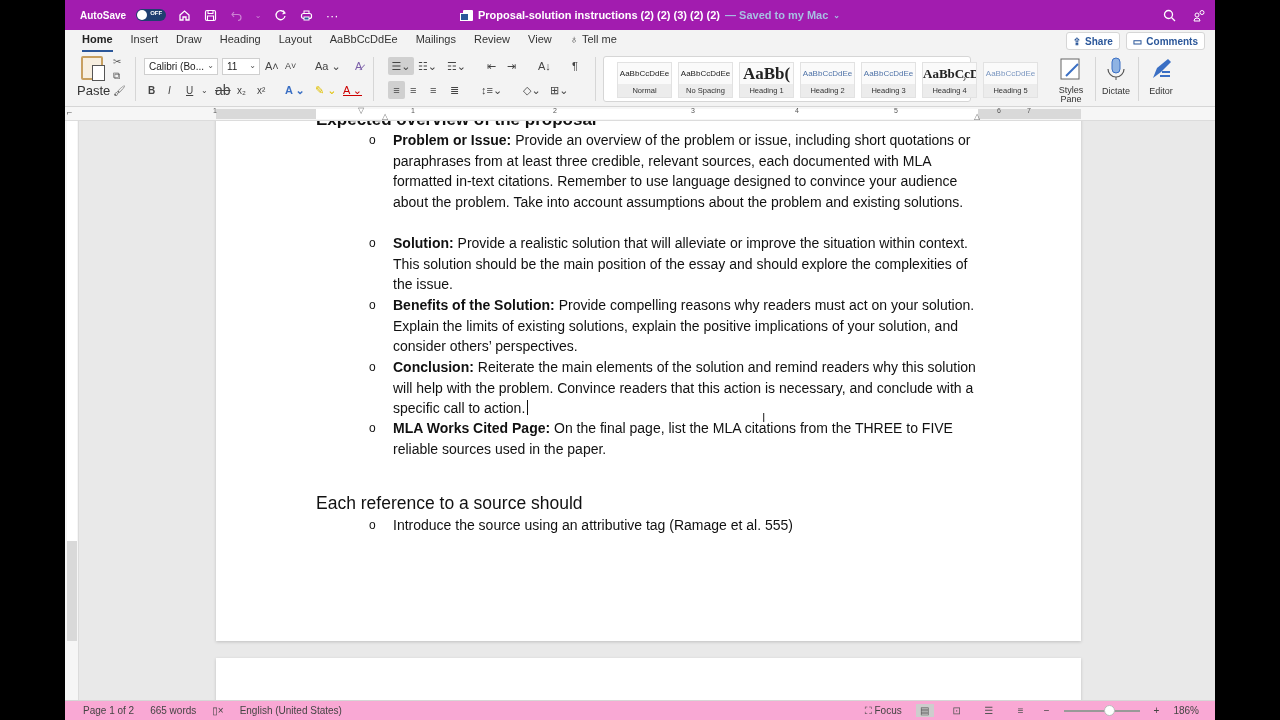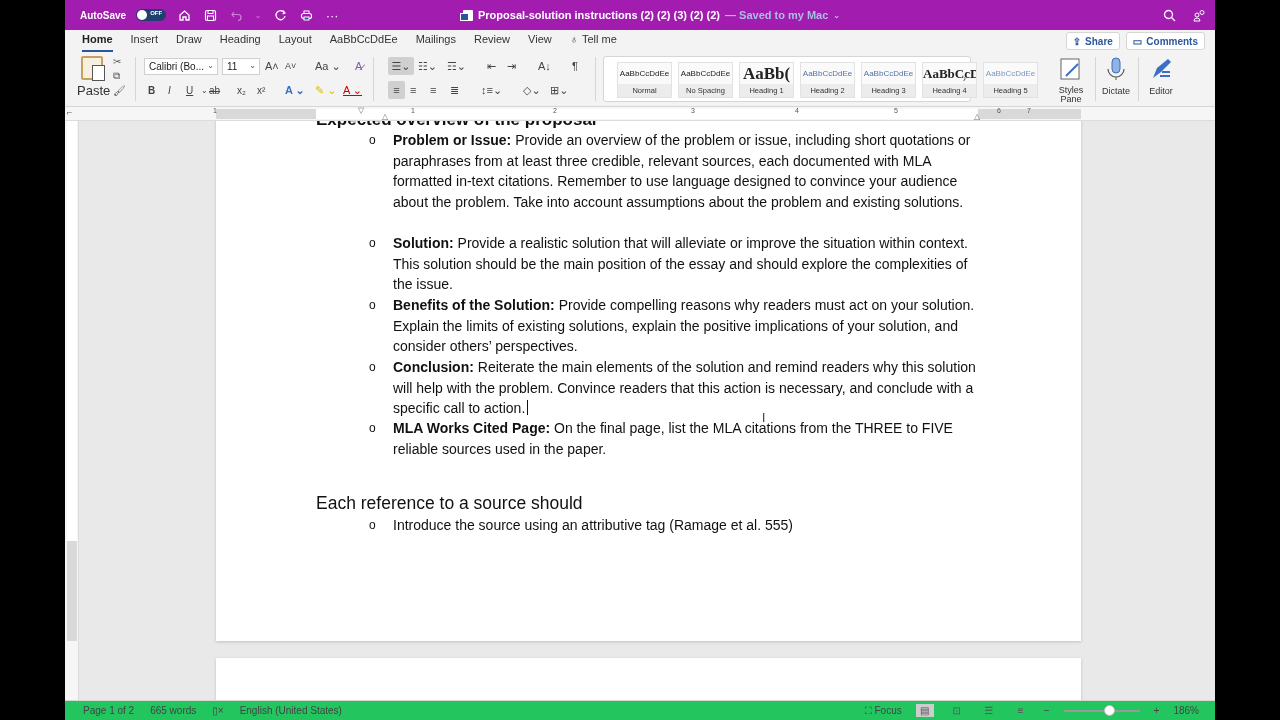--- a/index.html
+++ b/index.html
@@ -70,21 +70,21 @@
   .page2 { top: 537px; height: 200px; }
   .heading-partial { position: absolute; left: 100px; top: 189px; font-size: 17px; font-weight: bold; color: #111; }
   .bullet-item { position: absolute; left: 177px; width: 595px; font-size: 14px; line-height: 20.6px; color: #111; }
   .bullet-mark { position: absolute; left: -24px; top: 0; font-size: 12px; }
   .bullet-item b { font-weight: bold; }
   .section-heading { position: absolute; left: 100px; font-size: 17.5px; color: #111; }
   .cursor { display: inline-block; width: 1px; height: 15px; background: #111; vertical-align: -2px; margin-left: 2px; }
   .ibeam { position: absolute; left: 681px; top: 290px; font-size: 12px; color: #333; }
 
   
-  .statusbar { position: absolute; left: 0; top: 700px; width: 1150px; height: 20px; background: #22c55e; border-top: 1px solid #d6d6d6; font-size: 10px; color: #444; }
+  .statusbar { position: absolute; left: 0; top: 700px; width: 1150px; height: 20px; background: #f9a8d4; border-top: 1px solid #d6d6d6; font-size: 10px; color: #444; }
   .statusbar .l { position: absolute; left: 18px; top: 4px; display: flex; gap: 16px; align-items: center; }
   .statusbar .r { position: absolute; right: 16px; top: 3px; display: flex; gap: 14px; align-items: center; }
   .view-btn { width: 18px; height: 13px; display: flex; align-items: center; justify-content: center; font-size: 10px; color: #555; }
   .view-btn.active { background: #cdcdcd; }
   .zoom-slider { position: relative; width: 76px; height: 13px; }
   .zoom-slider .bar { position: absolute; left: 0; top: 6px; width: 76px; height: 2px; background: #999; }
   .zoom-slider .thumb { position: absolute; left: 40px; top: 1px; width: 11px; height: 11px; border-radius: 50%; background: #fff; border: 1px solid #bbb; }
 </style>
 </head>
 <body>
@@ -194,21 +194,21 @@
       <div class="size-box"><span>11</span><span class="dd">⌄</span></div>
       <span class="ricon" style="left:200px;top:4px">A˄</span>
       <span class="ricon" style="left:220px;top:4px;font-size:9px">A˅</span>
       <span class="ricon" style="left:250px;top:4px">Aa ⌄</span>
       <span class="ricon" style="left:290px;top:4px;color:#7a5ea8">A̷</span>
 
       <span class="ricon" style="left:83px;top:28px;font-weight:bold;font-size:10px">B</span>
       <span class="ricon" style="left:103px;top:28px;font-style:italic;font-size:10px">I</span>
       <span class="ricon" style="left:121px;top:28px;text-decoration:underline;font-size:10px">U</span>
       <span class="ricon" style="left:136px;top:28px;font-size:8px">⌄</span>
-      <span class="ricon" style="left:144px;top:28px;text-decoration:line-through;font-size:10px">ab</span>
+      <span class="ricon" style="left:150px;top:28px;text-decoration:line-through;font-size:14px">ab</span>
       <span class="ricon" style="left:172px;top:28px;font-size:10px">x₂</span>
       <span class="ricon" style="left:192px;top:28px;font-size:10px">x²</span>
       <span class="ricon" style="left:220px;top:28px;color:#3a6fc4;font-weight:bold">A ⌄</span>
       <span class="ricon" style="left:250px;top:28px;color:#e0c000">✎ ⌄</span>
       <span class="ricon" style="left:278px;top:28px;color:#c00;text-decoration:underline">A ⌄</span>
 
       <div class="vsep" style="left:308px"></div>
 
       <span class="ricon sel" style="left:323px;top:4px;width:26px">☰⌄</span>
       <span class="ricon" style="left:353px;top:4px">☷⌄</span>

